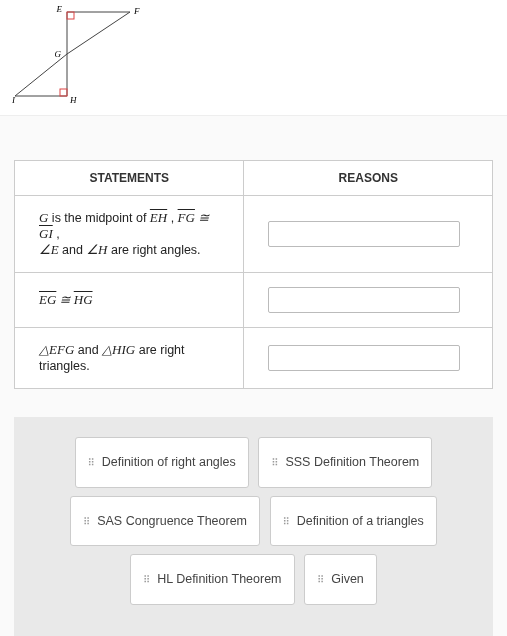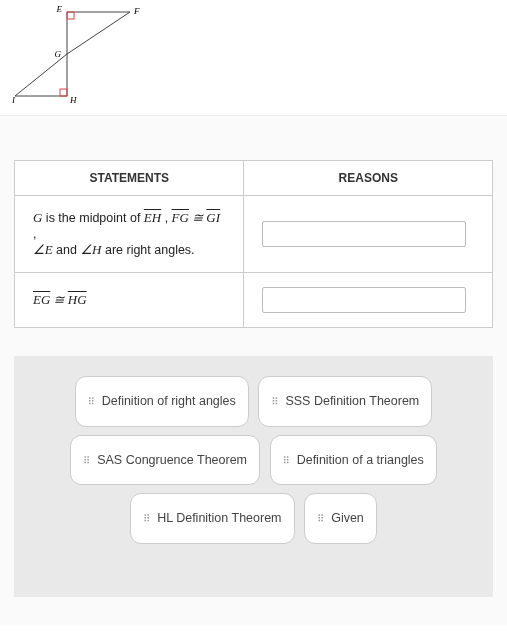--- a/index.html
+++ b/index.html
@@ -27,21 +27,21 @@
   .proof-table th {
     border: 1px solid #ccc;
     padding: 10px 20px;
     font-size: 12px;
     font-weight: bold;
     text-align: center;
     background: #fff;
   }
   .proof-table td {
     border: 1px solid #ccc;
-    padding: 14px 18px;
+    padding: 14px 24px;
     vertical-align: middle;
     font-size: 13px;
   }
   .proof-table td.stmt {
     width: 48%;
     font-family: "Times New Roman", serif;
     font-style: italic;
     color: #222;
   }
   .proof-table td.stmt .roman { font-style: normal; font-family: Arial, sans-serif; font-size: 12.5px; }
@@ -60,21 +60,21 @@
     background: #e9e9e9;
     padding: 16px 12px;
     margin-top: 28px;
     text-align: center;
     line-height: 2.6;
   }
   .tile {
     display: inline-block;
     background: #fff;
     border: 1px solid #ccc;
-    border-radius: 11px;
+    border-radius: 3px;
     padding: 8px 12px 8px 10px;
     margin: 4px 3px;
     font-size: 12.5px;
     color: #444;
     cursor: grab;
     vertical-align: middle;
   }
   .grip {
     display: inline-block;
     width: 10px;
@@ -125,20 +125,28 @@
         </td>
       </tr>
       <tr>
         <td class="stmt">
           <span class="seg">EG</span><span> ≅ </span><span class="seg">HG</span>
         </td>
         <td class="reason">
           <div class="drop"></div>
         </td>
       </tr>
+      <tr>
+        <td class="stmt">
+          <span>△EFG</span><span class="roman"> and </span><span>△HIG</span><span class="roman"> are right triangles.</span>
+        </td>
+        <td class="reason">
+          <div class="drop"></div>
+        </td>
+      </tr>
     </tbody>
   </table>
 
   <div class="bank">
     <span class="tile"><span class="grip">⠿</span><span>Definition of right angles</span></span>
     <span class="tile"><span class="grip">⠿</span><span>SSS Definition Theorem</span></span>
     <br>
     <span class="tile"><span class="grip">⠿</span><span>SAS Congruence Theorem</span></span>
     <span class="tile"><span class="grip">⠿</span><span>Definition of a triangles</span></span>
     <br>

